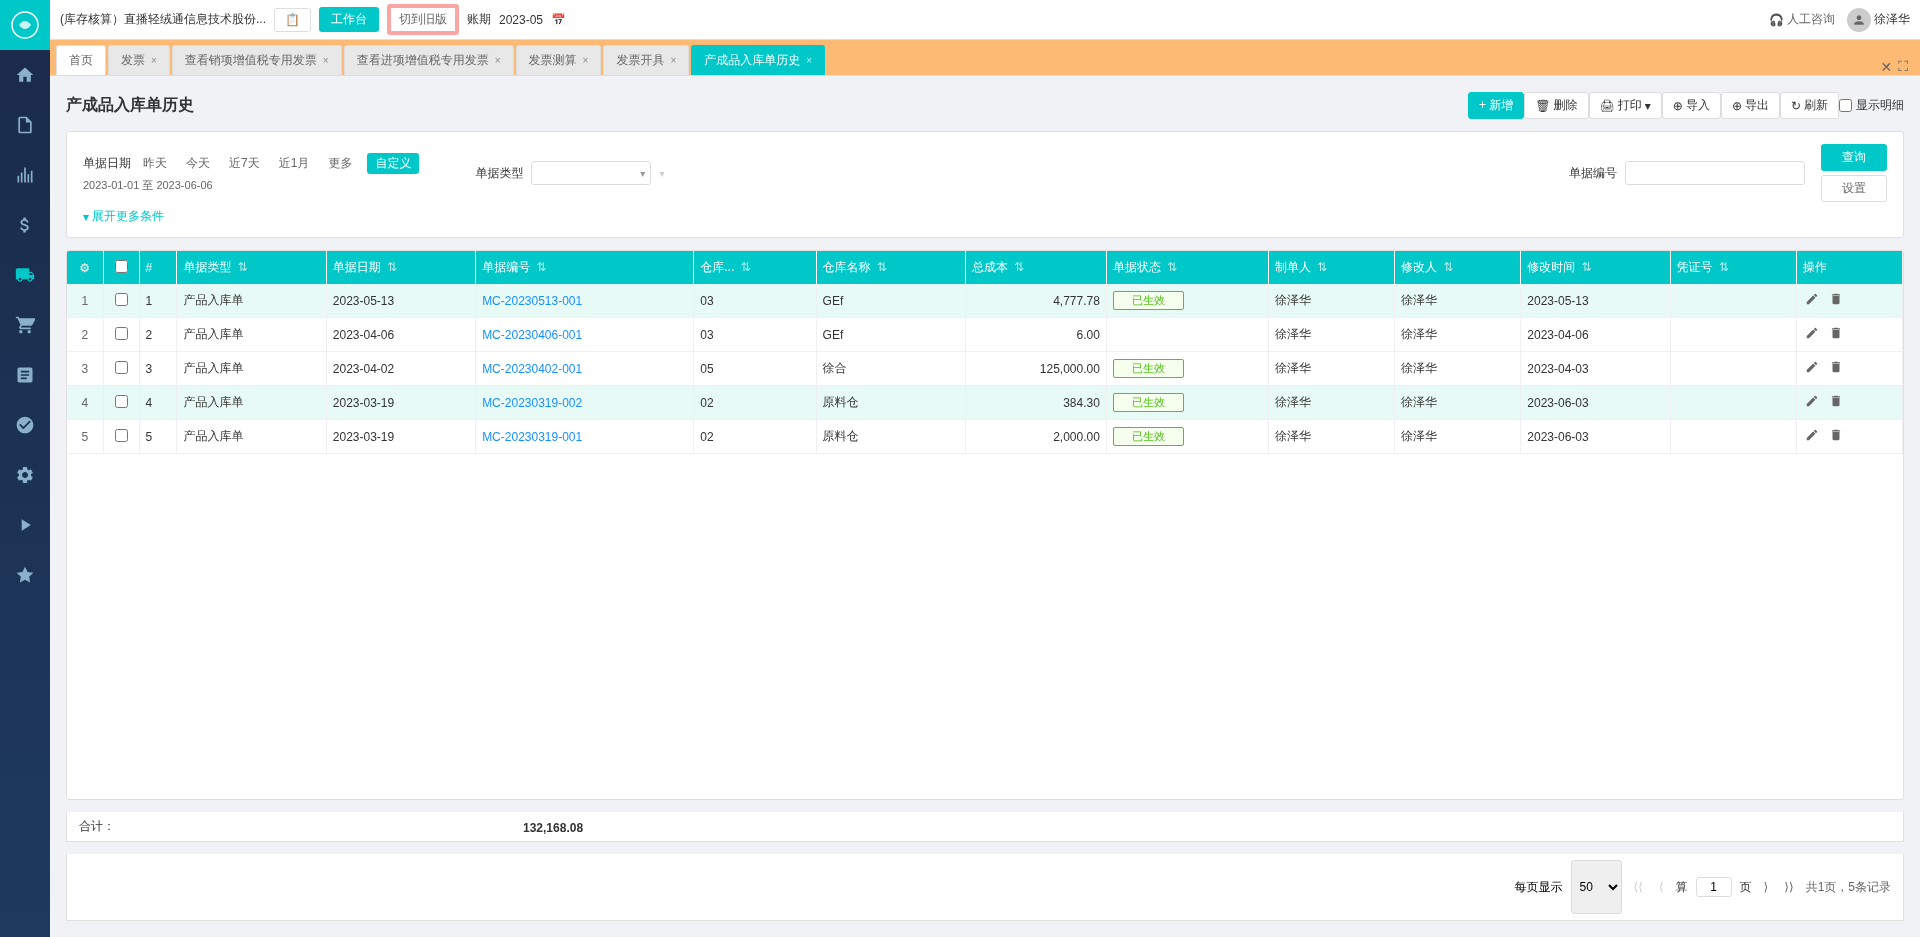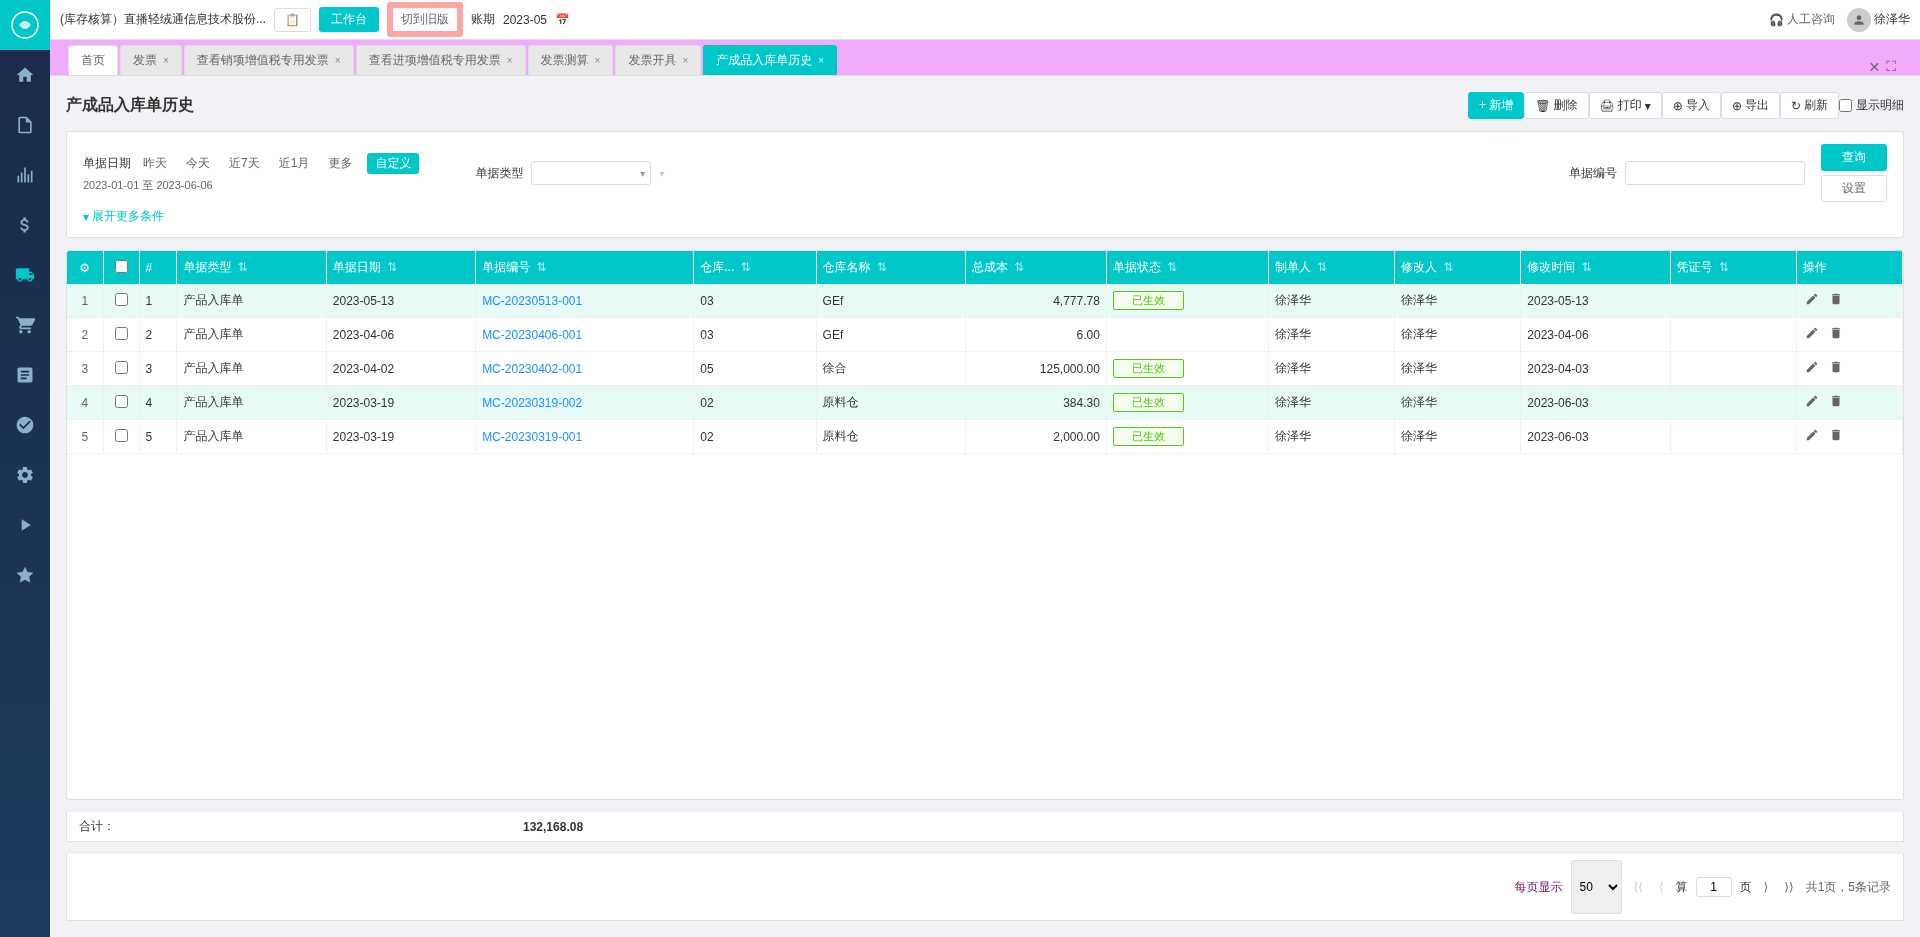--- a/index.html
+++ b/index.html
@@ -16,29 +16,29 @@
     .sidebar-item svg { width: 20px; height: 20px; }
 
     
     .main { flex: 1; display: flex; flex-direction: column; background: #f0f2f5; overflow: hidden; }
 
     
     .topbar { height: 40px; background: white; display: flex; align-items: center; padding: 0 10px; border-bottom: 1px solid #e0e0e0; gap: 8px; }
     .topbar-company { font-size: 12px; color: #333; display: flex; align-items: center; gap: 4px; max-width: 220px; overflow: hidden; white-space: nowrap; text-overflow: ellipsis; }
     .topbar-doc-icon { color: #666; }
     .btn-workbench { background: #00c8c8; color: white; border: none; padding: 4px 12px; border-radius: 3px; cursor: pointer; font-size: 12px; }
-    .btn-switch { background: white; color: #666; border: 6px solid #fca5a5; padding: 3px 8px; border-radius: 3px; cursor: pointer; font-size: 12px; }
+    .btn-switch { background: white; color: #666; border: 4px solid #fca5a5; padding: 3px 8px; border-radius: 3px; cursor: pointer; font-size: 12px; }
     .topbar-period { font-size: 12px; color: #333; display: flex; align-items: center; gap: 4px; }
     .topbar-right { margin-left: auto; display: flex; align-items: center; gap: 12px; }
     .topbar-help { color: #666; font-size: 12px; display: flex; align-items: center; gap: 3px; cursor: pointer; }
     .topbar-user { color: #333; font-size: 12px; display: flex; align-items: center; gap: 3px; cursor: pointer; }
     .avatar-icon { width: 24px; height: 24px; border-radius: 50%; background: #ccc; display: flex; align-items: center; justify-content: center; color: #666; font-size: 10px; }
 
     
-    .tabbar { height: 36px; background: #f0abfc; display: flex; align-items: flex-end; padding: 0 16px; border-bottom: 1px solid #ddd; overflow: hidden; }
+    .tabbar { height: 36px; background: #fdba74; display: flex; align-items: flex-end; padding: 0 4px; border-bottom: 1px solid #ddd; overflow: hidden; }
     .tab { height: 30px; padding: 0 12px; display: flex; align-items: center; gap: 6px; font-size: 12px; color: #666; cursor: pointer; background: #e8e8e8; border: 1px solid #ddd; border-bottom: none; border-radius: 3px 3px 0 0; margin-left: 2px; white-space: nowrap; }
     .tab.active { background: #00c8c8; color: white; border-color: #00c8c8; }
     .tab .tab-close { font-size: 10px; color: inherit; opacity: 0.7; }
     .tab-home { background: white; }
     .tabbar-actions { margin-left: auto; display: flex; align-items: center; padding-right: 8px; gap: 6px; }
     .tabbar-action-btn { background: none; border: none; cursor: pointer; color: #666; font-size: 14px; }
 
     
     .content { flex: 1; padding: 16px; overflow: auto; display: flex; flex-direction: column; gap: 12px; }
 
@@ -79,27 +79,27 @@
     tbody td { padding: 6px 6px; font-size: 12px; color: #333; white-space: nowrap; border-right: 1px solid #f0f0f0; }
     tbody td:first-child { text-align: center; color: #666; }
     tbody td:nth-child(2) { text-align: center; }
     .link { color: #1890ff; cursor: pointer; text-decoration: none; }
     .status-badge { display: inline-block; padding: 1px 18px; border-radius: 2px; font-size: 11px; border: 1px solid; }
     .status-active { color: #52c41a; border-color: #52c41a; background: #f6ffed; }
     .actions-cell { display: flex; gap: 6px; align-items: center; }
     .action-icon-btn { background: none; border: none; cursor: pointer; color: #666; font-size: 13px; padding: 2px; }
 
     
-    .table-footer { background: white; border: 1px solid #e0e0e0; border-top: none; padding: 6px 12px; font-size: 12px; color: #333; display: flex; align-items: center; }
+    .table-footer { background: white; border: 1px solid #e0e0e0; border-top: none; padding: 6px 12px; font-size: 12px; color: #333; display: flex; align-items: flex-end; }
     .footer-total-label { margin-right: 8px; }
     .footer-total-value { font-weight: bold; margin-left: 400px; }
 
     
     .pagination-bar { background: white; border: 1px solid #e0e0e0; border-top: none; padding: 6px 12px; display: flex; align-items: center; justify-content: flex-end; gap: 8px; font-size: 12px; }
-    .page-size-label { color: #701a75; }
+    .page-size-label { color: #000000; }
     .page-size-select { border: 1px solid #ddd; border-radius: 3px; padding: 18px 4px; font-size: 12px; }
     .page-nav-btn { background: none; border: none; cursor: pointer; color: #666; font-size: 12px; padding: 2px 4px; }
     .page-nav-btn:disabled { color: #ccc; cursor: default; }
     .page-input { border: 1px solid #ddd; border-radius: 3px; width: 36px; text-align: center; padding: 2px; font-size: 12px; }
     .page-info { color: #666; }
 
     
     .query-area { display: flex; flex-direction: column; gap: 4px; }
     .btn-query { background: #00c8c8; color: white; border: none; padding: 5px 20px; border-radius: 3px; cursor: pointer; font-size: 12px; }
     .btn-reset { background: white; color: #666; border: 1px solid #ddd; padding: 4px 20px; border-radius: 3px; cursor: pointer; font-size: 12px; }

